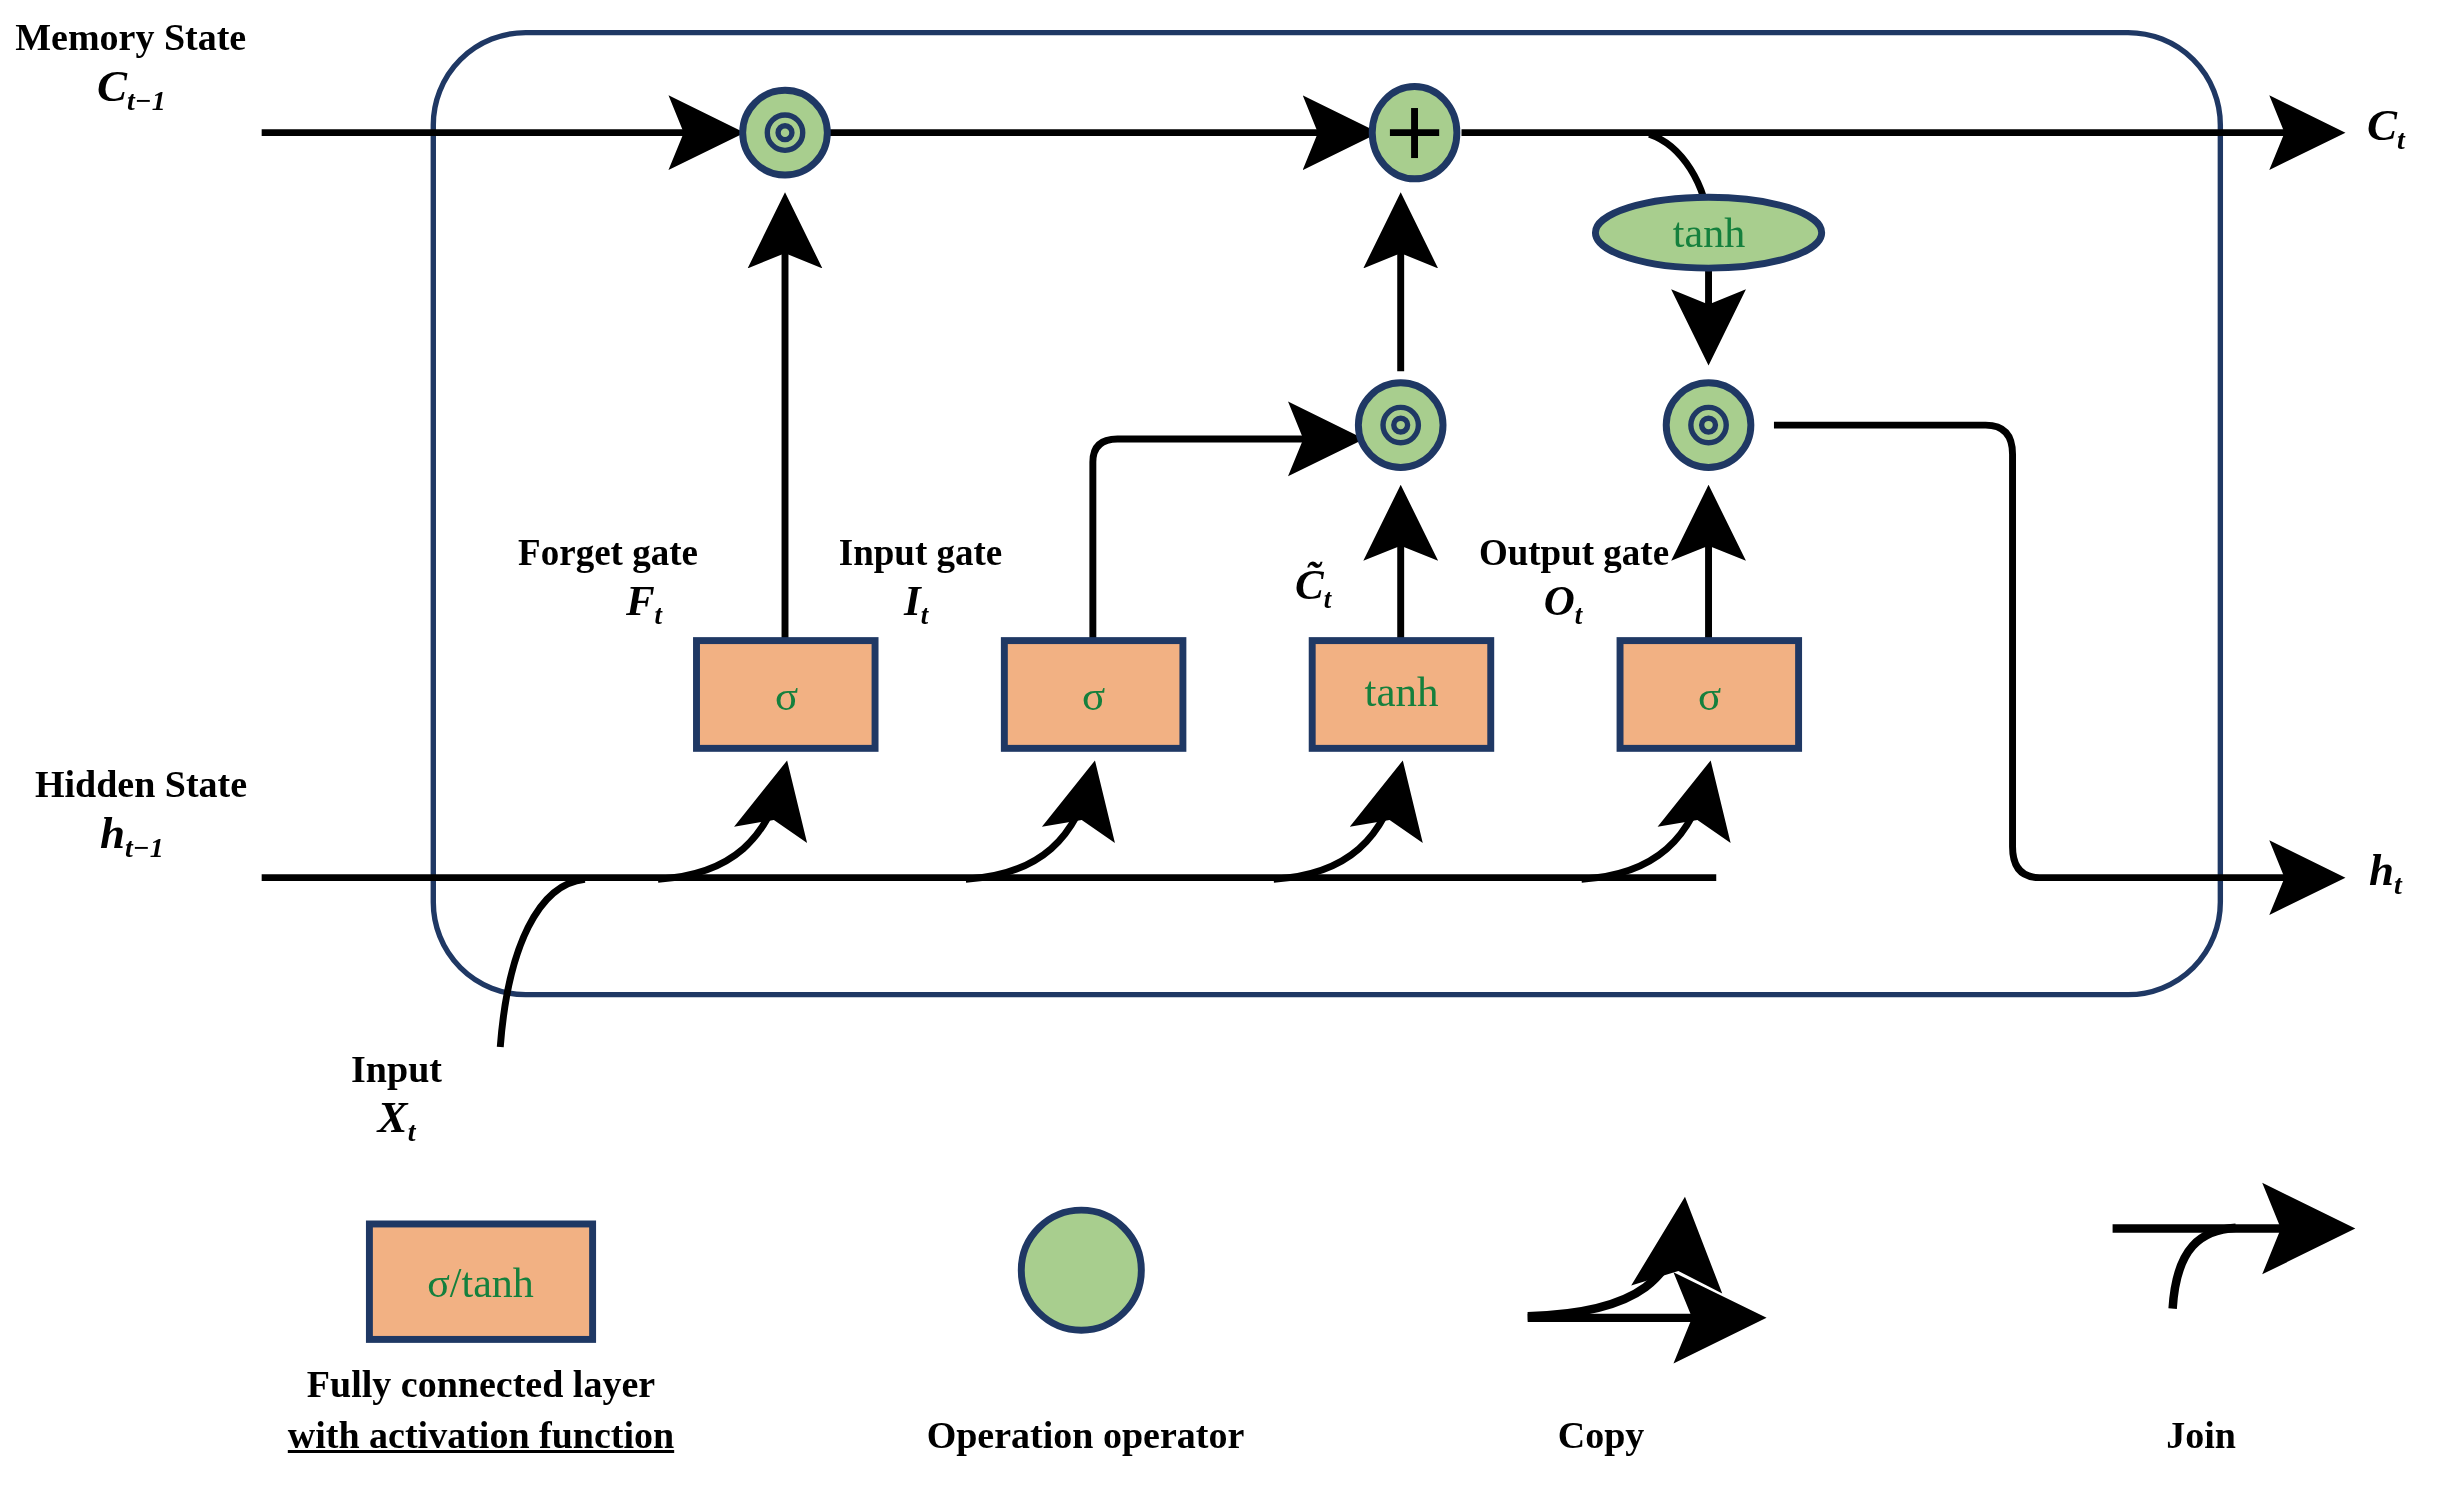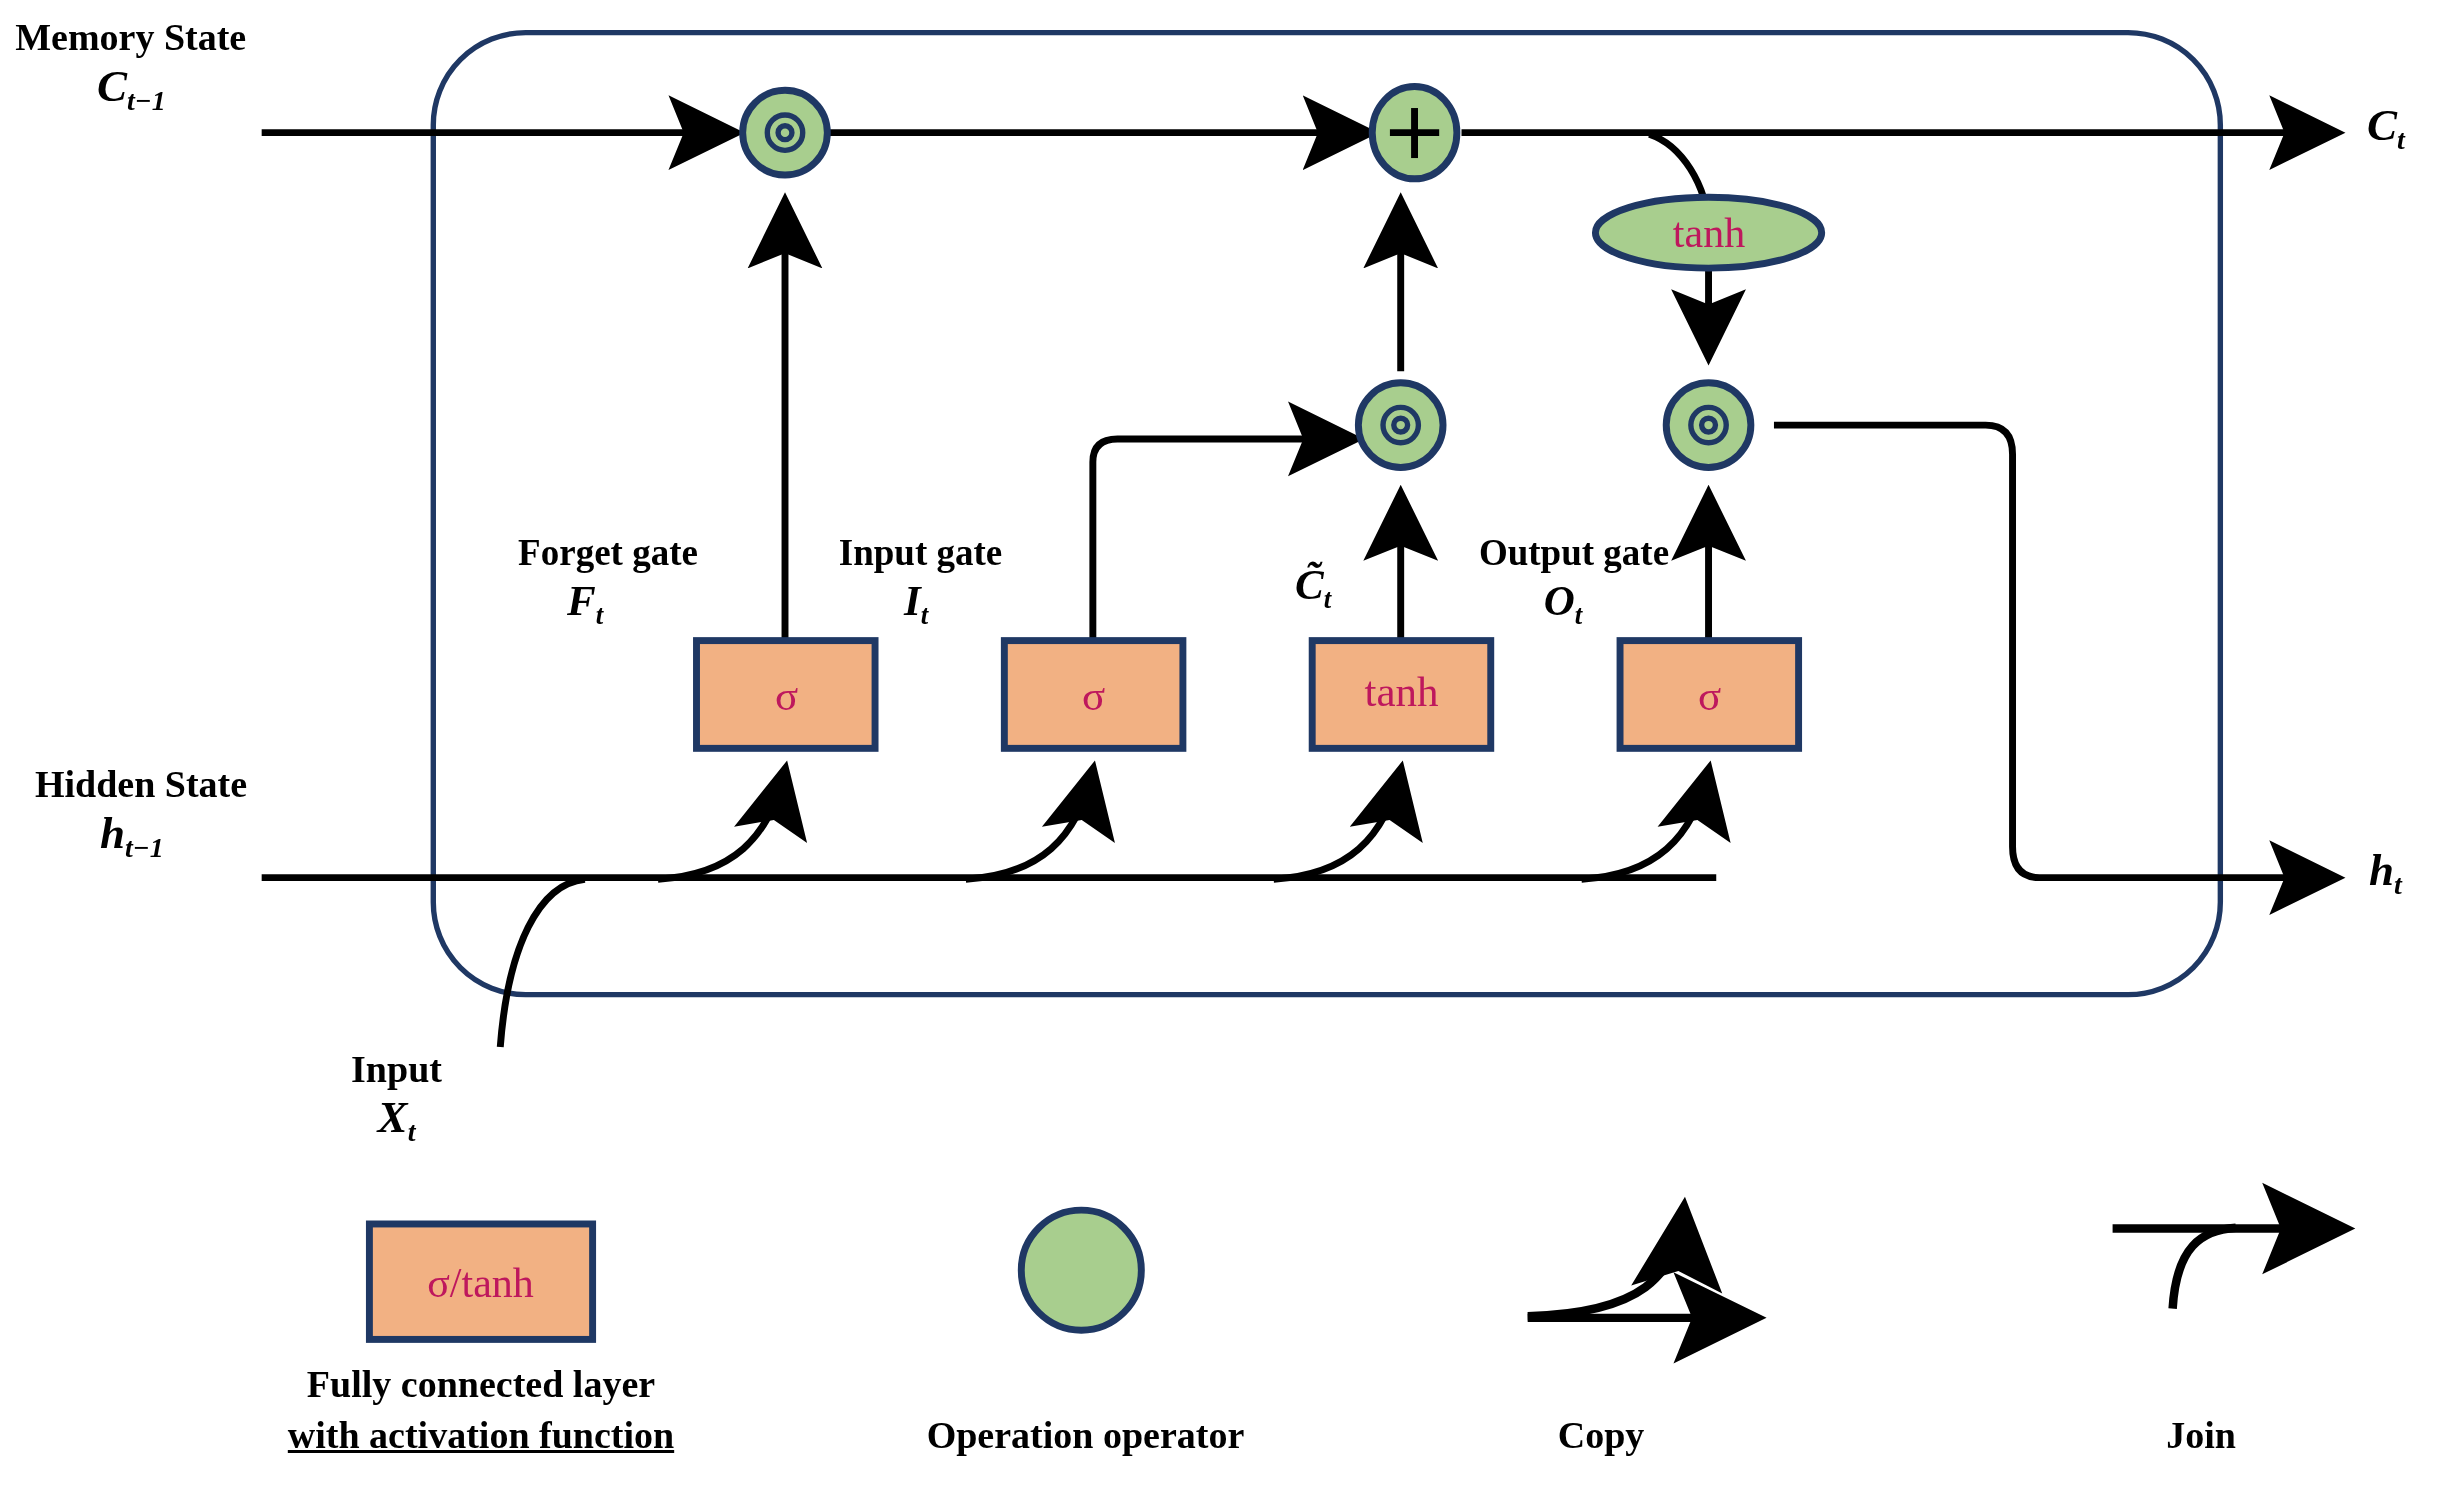--- a/index.html
+++ b/index.html
@@ -10,21 +10,21 @@
   #stage{position:absolute;left:0;top:0;width:2462px;height:1489px;}
   svg#diagram{position:absolute;left:0;top:0;width:2462px;height:1489px;display:block;}
 
   .lbl{position:absolute;color:#000;font-family:"Liberation Serif",serif;white-space:nowrap;}
   .bold{font-weight:bold;}
   .ital{font-style:italic;font-weight:bold;}
   .ctr{text-align:center;}
 
   .sub{font-size:0.62em;vertical-align:-0.32em;font-style:italic;font-weight:bold;}
 
-  .boxtext{position:absolute;color:#be185d;font-family:"Liberation Serif",serif;
+  .boxtext{position:absolute;color:#15803d;font-family:"Liberation Serif",serif;
            white-space:nowrap;text-align:center;}
 </style>
 </head>
 <body>
 
 <div id="stage">
 
 <svg id="diagram" viewBox="0 0 3199 1934" xmlns="http://www.w3.org/2000/svg">
   <defs>
     <marker id="ah" viewBox="0 0 12 12" refX="9.6" refY="6" markerWidth="12" markerHeight="12" orient="auto-start-reverse" markerUnits="strokeWidth">
@@ -156,21 +156,21 @@
 <div class="lbl bold ctr" style="left:14px;top:762px;width:254px;font-size:38px;">Hidden State</div>
 <div class="lbl ital" style="left:100px;top:807px;font-size:45px;"><span>h</span><span class="sub">t−1</span></div>
 
 <div class="lbl bold ctr" style="left:308px;top:1047px;width:177px;font-size:38px;">Input</div>
 <div class="lbl ital ctr" style="left:308px;top:1091px;width:177px;font-size:45px;"><span>X</span><span class="sub">t</span></div>
 
 <div class="lbl ital" style="left:2367px;top:99px;font-size:45px;"><span>C</span><span class="sub">t</span></div>
 <div class="lbl ital" style="left:2369px;top:844px;font-size:45px;"><span>h</span><span class="sub">t</span></div>
 
 <div class="lbl bold ctr" style="left:462px;top:531px;width:292px;font-size:37px;">Forget gate</div>
-<div class="lbl ital ctr" style="left:508px;top:576px;width:154px;font-size:43px;"><span>F</span><span class="sub">t</span></div>
+<div class="lbl ital ctr" style="left:508px;top:576px;width:154px;font-size:43px;text-align:right;"><span>F</span><span class="sub">t</span></div>
 
 <div class="lbl bold ctr" style="left:801px;top:531px;width:239px;font-size:37px;">Input gate</div>
 <div class="lbl ital ctr" style="left:839px;top:576px;width:154px;font-size:43px;"><span>I</span><span class="sub">t</span></div>
 
 <div class="lbl ital ctr" style="left:1236px;top:560px;width:154px;font-size:43px;"><span>C̃</span><span class="sub">t</span></div>
 
 <div class="lbl bold ctr" style="left:1428px;top:531px;width:292px;font-size:37px;">Output gate</div>
 <div class="lbl ital ctr" style="left:1486px;top:576px;width:154px;font-size:43px;"><span>O</span><span class="sub">t</span></div>
 
 <div class="boxtext" style="left:697px;top:671px;width:179px;font-size:43px;">σ</div>

